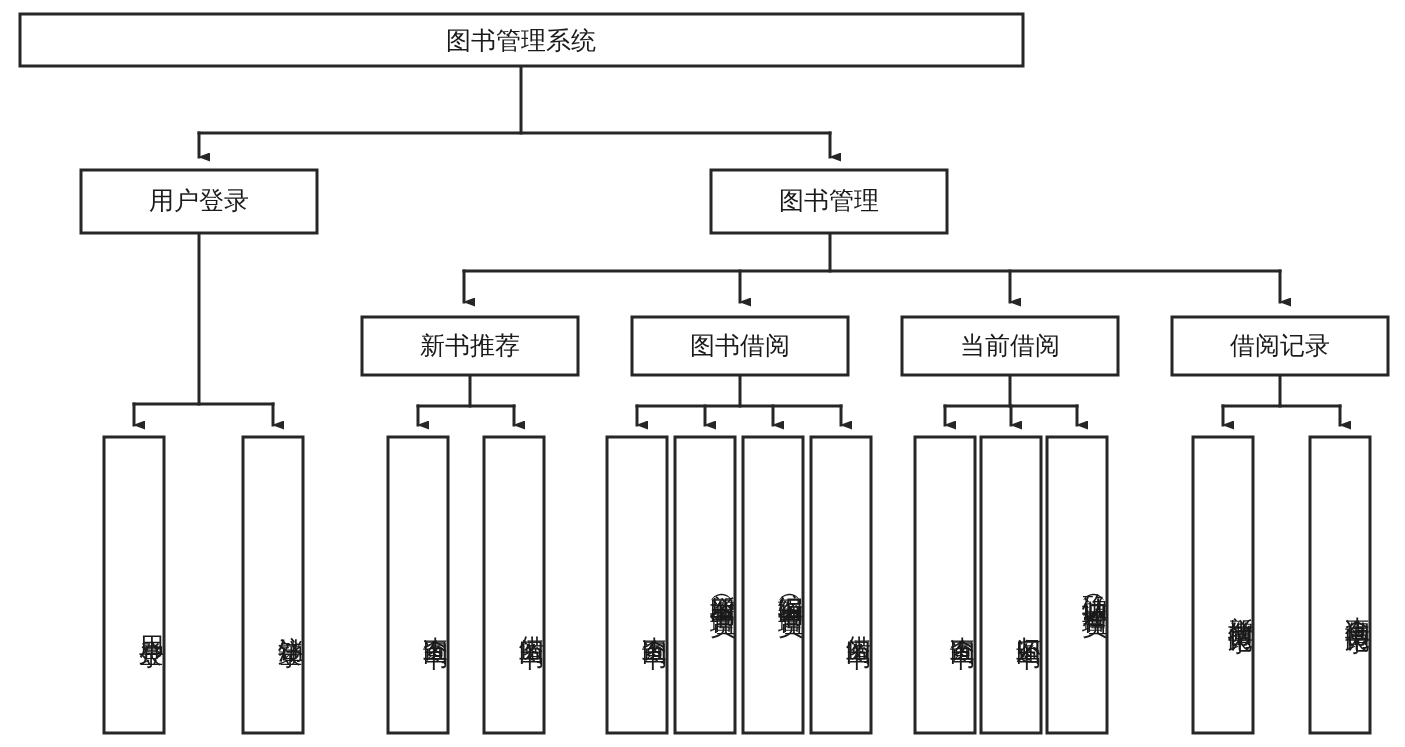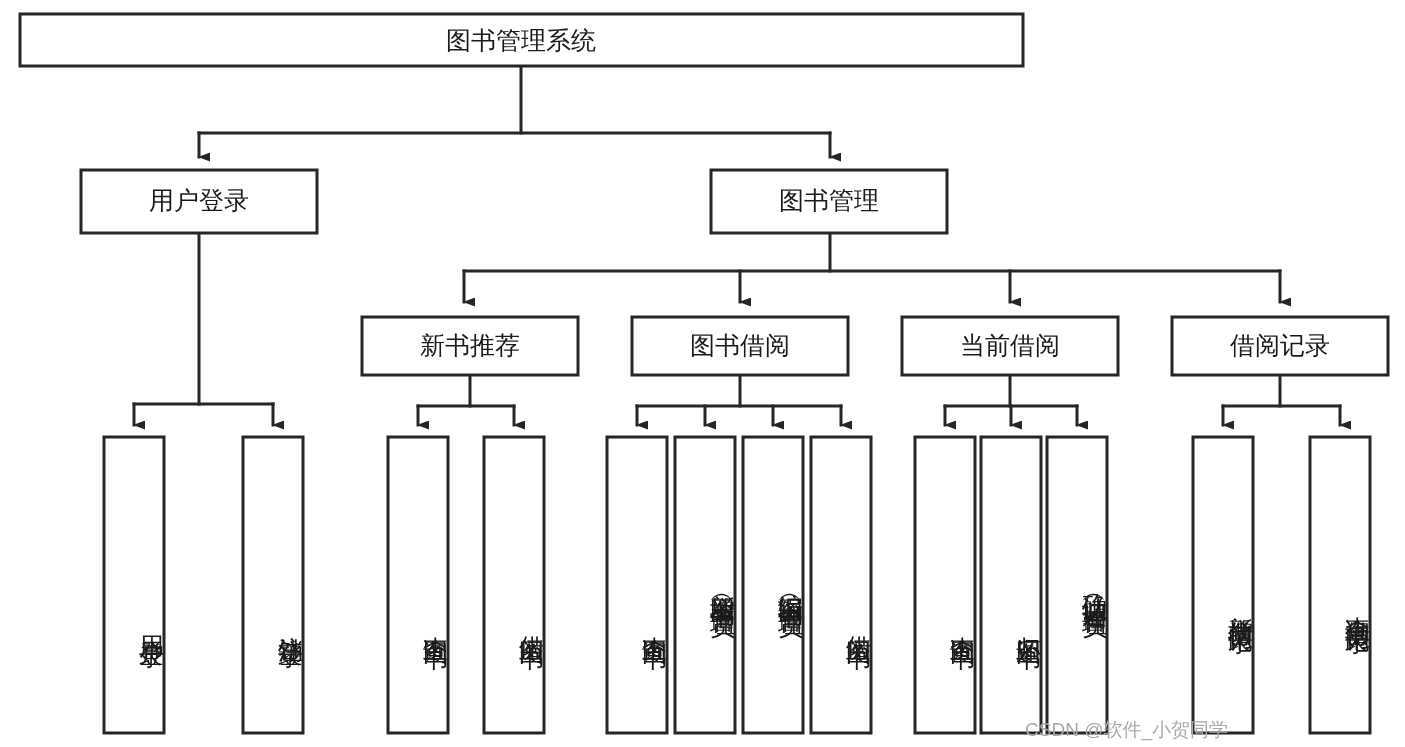--- a/index.html
+++ b/index.html
@@ -222,15 +222,14 @@
   <div class="leaf-label" style="left:743px; top:445px; width:60px; height:285px;">编辑图书（管理员）</div>
   <div class="leaf-label" style="left:811px; top:512px; width:60px; height:220px;">借阅图书</div>
 
   <div class="leaf-label" style="left:915px; top:512px; width:60px; height:220px;">查询图书</div>
   <div class="leaf-label" style="left:981px; top:512px; width:60px; height:220px;">归还图书</div>
   <div class="leaf-label" style="left:1047px; top:445px; width:60px; height:285px;">确认归还（管理员）</div>
 
   <div class="leaf-label" style="left:1193px; top:480px; width:60px; height:250px;">新增借阅记录</div>
   <div class="leaf-label" style="left:1310px; top:480px; width:60px; height:250px;">查询借阅记录</div>
 
-  <div class="watermark">CSDN @软件_小贺同学</div>
 
 </div>
 
 </body></html>

